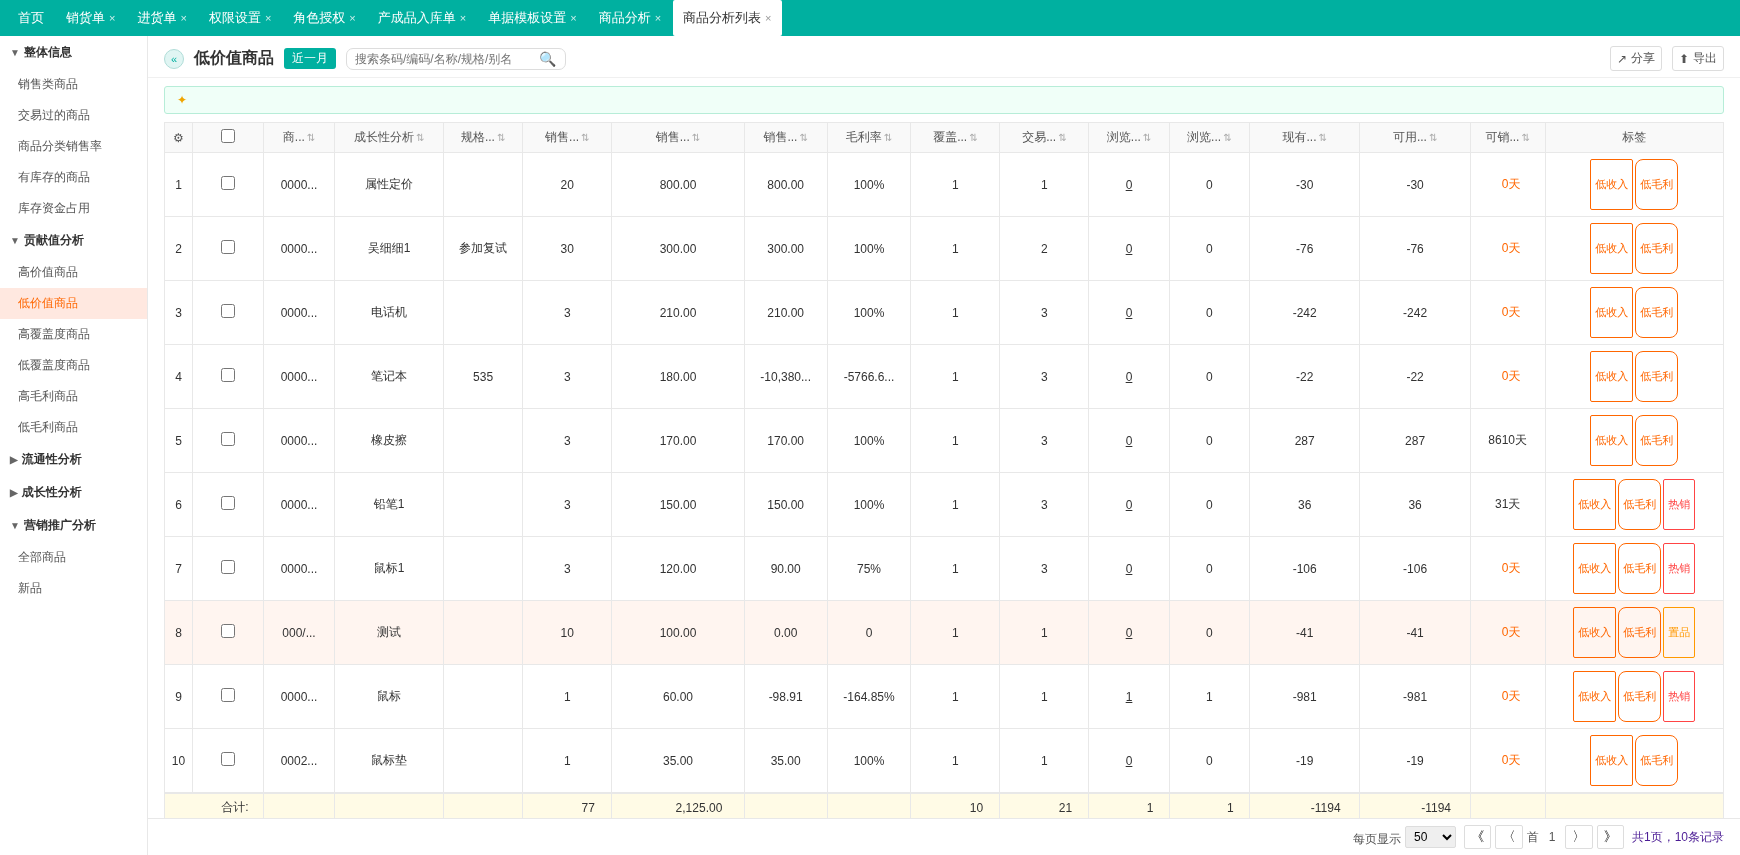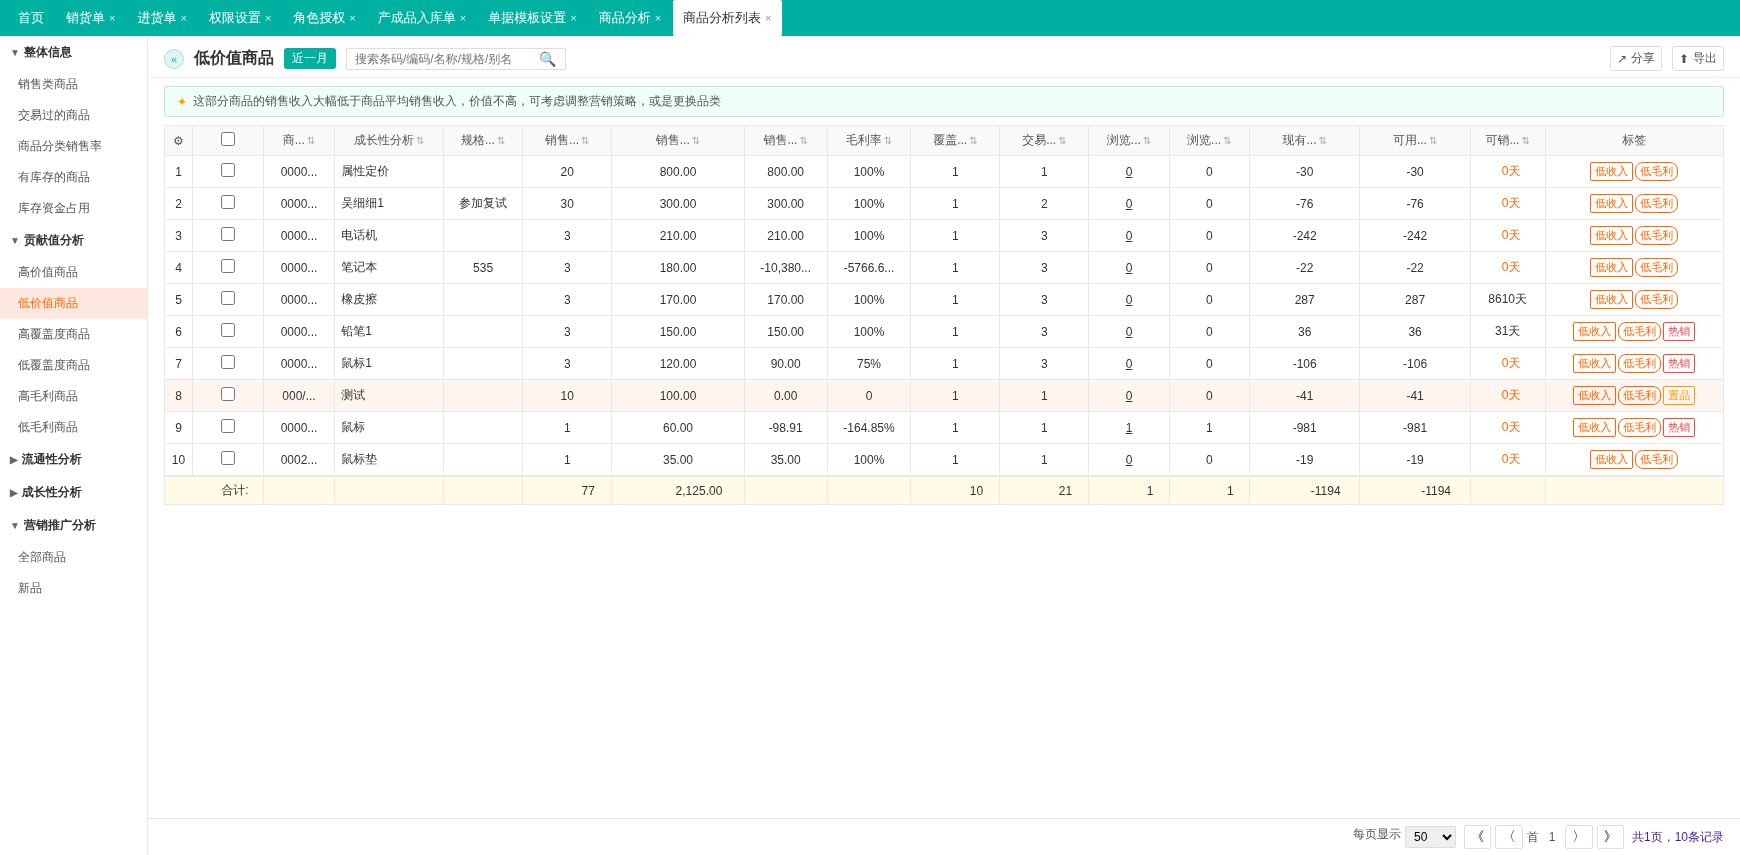--- a/index.html
+++ b/index.html
@@ -76,21 +76,21 @@
       border: none;
       border-radius: 3px;
       padding: 2px 8px;
       font-size: 12px;
       cursor: pointer;
     }
     .search-box {
       display: flex;
       align-items: center;
       border: 1px solid #ddd;
-      border-radius: 1px;
+      border-radius: 7px;
       padding: 2px 8px;
       width: 220px;
       background: #fff;
     }
     .search-box input {
       border: none;
       outline: none;
       font-size: 12px;
       width: 190px;
       color: #999;
@@ -141,52 +141,52 @@
       padding: 5px 6px;
       text-align: center;
       color: #333;
       white-space: nowrap;
     }
     tbody tr.highlighted { background: #fff5f0; }
     .tag-badge {
       display: inline-block;
       border: 1px solid;
       border-radius: 2px;
-      padding: 1px 4px;
+      padding: 17px 4px;
       font-size: 11px;
       margin: 1px;
     }
     .tag-low-income { color: #ff6600; border-color: #ff6600; }
     .tag-low-margin { color: #ff6600; border-color: #ff6600; border-radius: 8px; }
     .tag-hot { color: #ff4444; border-color: #ff4444; }
     .tag-treasure { color: #ff9900; border-color: #ff9900; }
     .zero-days { color: #ff6600; margin-left: 7px; }
     .underline-link { text-decoration: underline; color: #333; cursor: pointer; }
-    td.text-left { text-align: left; }
+    td.text-left { text-align: center; }
 
     
     .total-row {
       background: #fffbe6;
       border-top: 2px solid #e8e8e8;
     }
     .total-row td { font-weight: 500; border: 1px solid #e8e8e8; padding-left: 48px; }
 
     
     .bottom-bar {
       display: flex;
       align-items: center;
       justify-content: flex-end;
       padding: 6px 16px;
       border-top: 1px solid #e8e8e8;
       background: #fff;
       font-size: 12px;
       color: #555;
       gap: 8px;
     }
-    .bottom-bar .per-page { display: flex; align-items: flex-start; gap: 4px; }
+    .bottom-bar .per-page { display: flex; align-items: flex-end; gap: 4px; }
     .per-page select { border: 1px solid #ddd; border-radius: 2px; padding: 2px 4px; font-size: 12px; }
     .pagination { display: flex; align-items: center; gap: 4px; }
     .page-btn { border: 1px solid #ddd; background: #fff; border-radius: 2px; padding: 2px 6px; cursor: pointer; }
     .page-num { padding: 0 6px; }
     .total-records { color: #4c1d95; }
 
     
     .sidebar::-webkit-scrollbar { width: 4px; }
     .sidebar::-webkit-scrollbar-thumb { background: #ccc; border-radius: 2px; }
     .table-area::-webkit-scrollbar { height: 6px; width: 6px; }
@@ -306,21 +306,20 @@
         </button>
         <button class="action-btn">
           <span>⬆</span>
           <span>导出</span>
         </button>
       </div>
     </div>
 
     <div class="info-banner">
       <span class="info-icon">✦</span>
-      <span>这部分商品的销售收入大幅低于商品平均销售收入，价值不高，可考虑调整营销策略，或是更换品类</span>
     </div>
 
     <div class="table-area">
       <table>
         <thead>
           <tr>
             <th class="gear-col">⚙</th>
             <th><input type="checkbox" class="checkbox" style=""></th>
             <th>
                 <div class="col-label">

